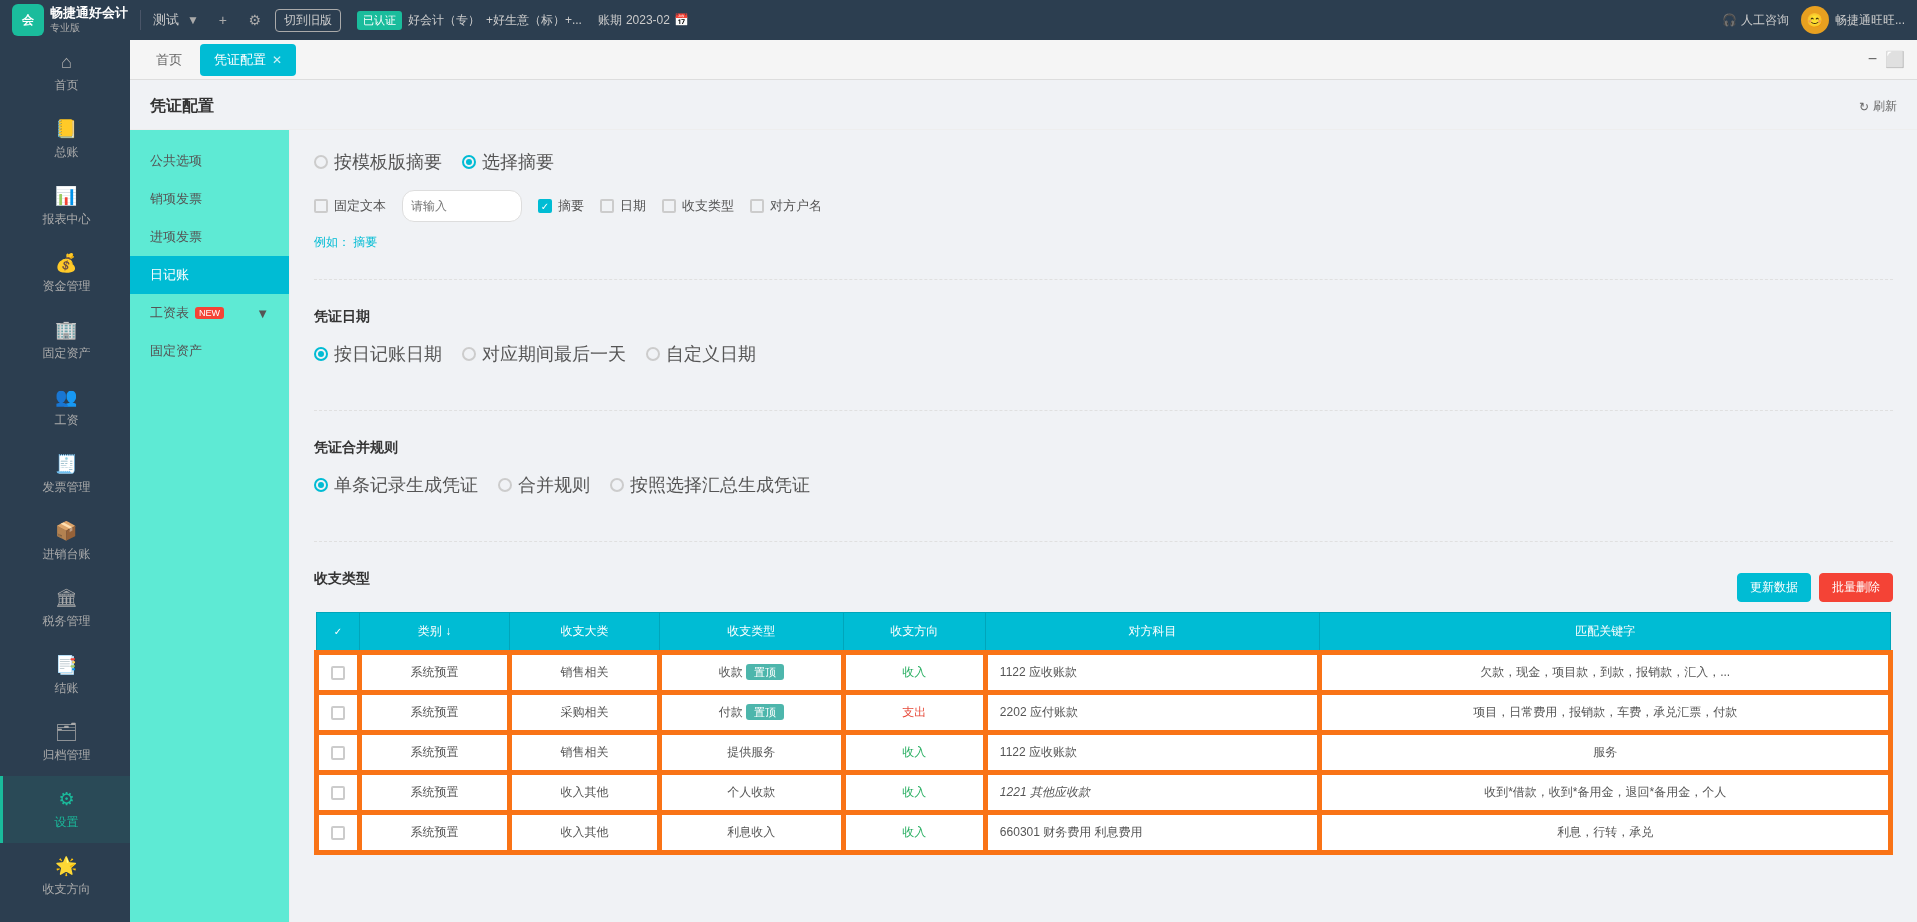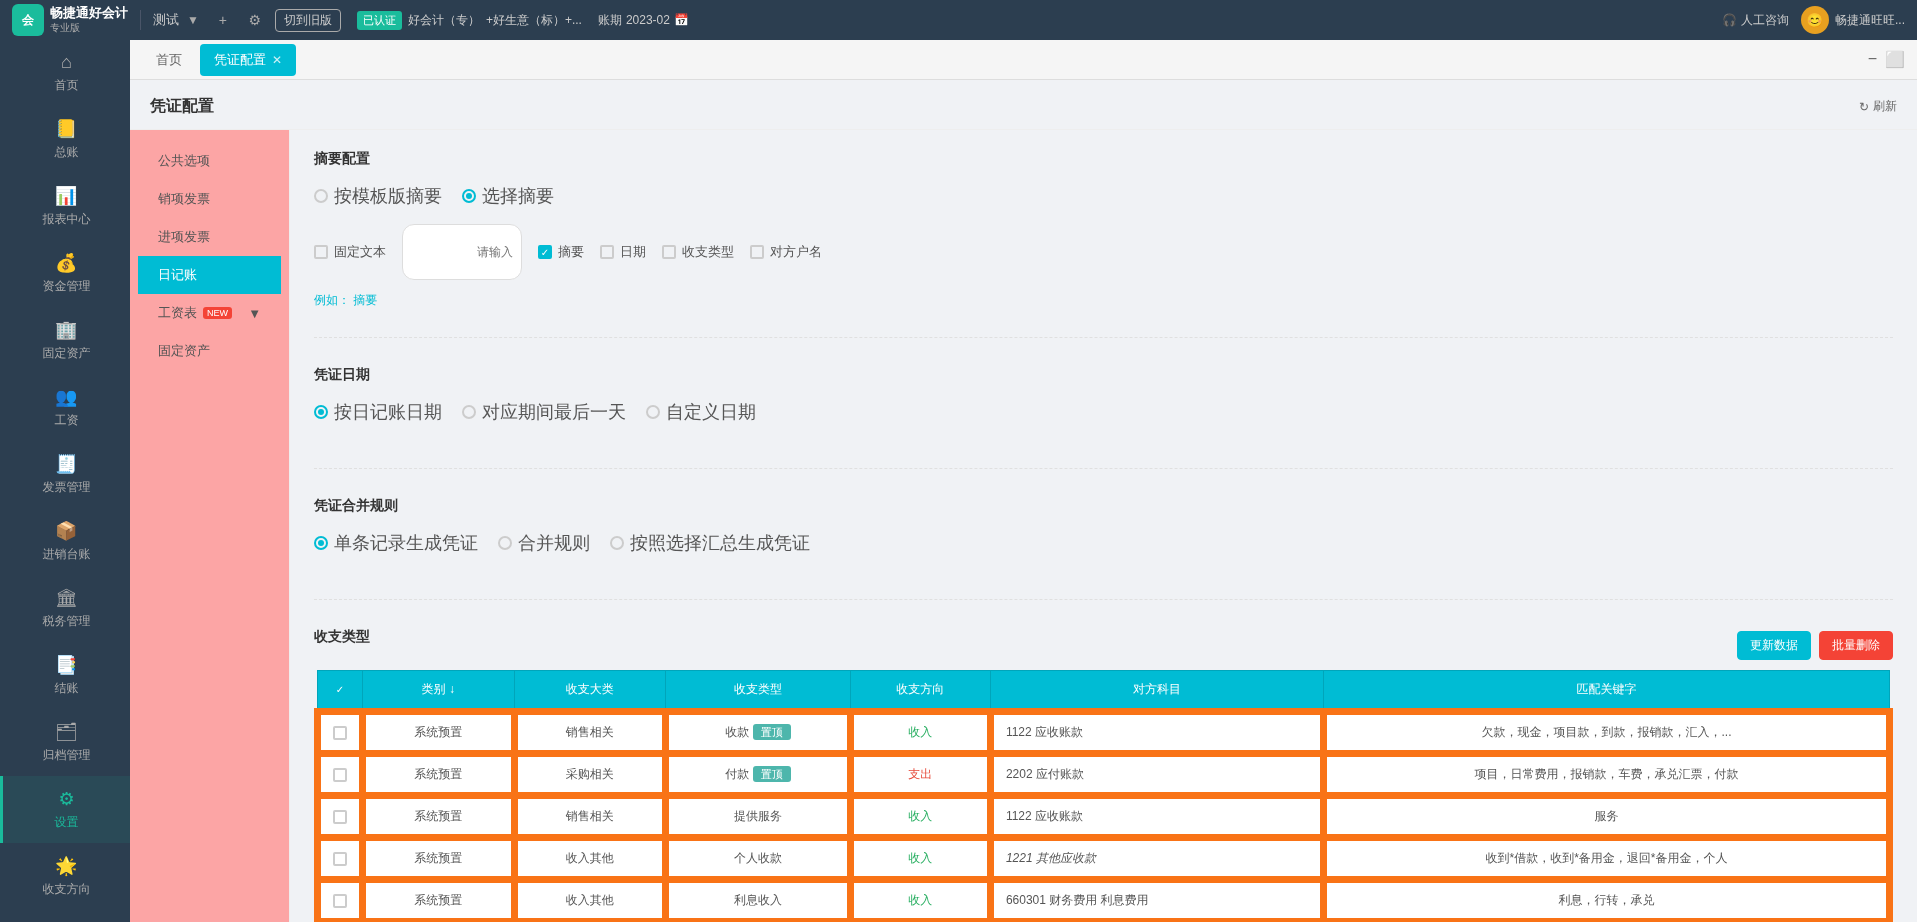--- a/index.html
+++ b/index.html
@@ -44,21 +44,21 @@
     .tab-item.active { background: #00bcd4; color: white; border-radius: 4px; }
     .tab-close { font-size: 12px; color: rgba(255,255,255,0.8); cursor: pointer; }
     .tab-normal { color: #666; background: none; }
     .page-header { display: flex; align-items: center; justify-content: space-between; padding: 16px 20px 12px; border-bottom: 1px solid #eee; }
     .page-title { font-size: 16px; font-weight: bold; color: #333; }
     .refresh-btn { display: flex; align-items: center; gap: 4px; color: #666; font-size: 12px; cursor: pointer; }
     .win-ctrl { cursor: pointer; color: #666; font-size: 16px; }
 
     
     .content-with-sidebar { display: flex; height: 100%; }
-    .left-nav { width: 160px; background: #fca5a5; border-right: 1px solid #eee; padding: 12px 8px; flex-shrink: 0; }
+    .left-nav { width: 160px; background: #5eead4; border-right: 1px solid #eee; padding: 12px 0; flex-shrink: 0; }
     .left-nav-item { padding: 10px 20px; cursor: pointer; font-size: 13px; color: #555; display: flex; align-items: center; gap: 6px; }
     .left-nav-item.active { background: #00bcd4; color: white; }
     .left-nav-item .new-badge { background: #f44336; color: white; font-size: 9px; padding: 1px 4px; border-radius: 3px; }
     .nav-arrow { margin-left: auto; }
 
     .main-panel { flex: 1; padding: 20px 24px; overflow-y: auto; }
 
     
     .section { margin-bottom: 28px; border-bottom: 1px dashed #e0e0e0; padding-bottom: 28px; }
     .section:last-child { border-bottom: none; }
@@ -69,35 +69,35 @@
     .radio-item { display: flex; align-items: center; gap: 6px; cursor: pointer; font-size: 18px; color: #555; }
     .radio-circle { width: 14px; height: 14px; border-radius: 50%; border: 2px solid #ccc; display: flex; align-items: center; justify-content: center; flex-shrink: 0; }
     .radio-circle.selected { border-color: #00bcd4; }
     .radio-circle.selected::after { content: ''; width: 6px; height: 6px; background: #00bcd4; border-radius: 50%; }
 
     
     .checkbox-row { display: flex; align-items: center; gap: 16px; margin-bottom: 12px; }
     .checkbox-item { display: flex; align-items: center; gap: 6px; cursor: pointer; font-size: 13px; color: #555; }
     .checkbox-box { width: 14px; height: 14px; border: 2px solid #ccc; border-radius: 2px; display: flex; align-items: center; justify-content: center; flex-shrink: 0; }
     .checkbox-box.checked { background: #00bcd4; border-color: #00bcd4; color: white; font-size: 10px; }
-    .text-input { border: 1px solid #ddd; border-radius: 12px; padding: 20px 8px; font-size: 12px; color: #999; width: 120px; outline: none; text-align: right; }
+    .text-input { border: 1px solid #ddd; border-radius: 12px; padding: 8px 8px; font-size: 12px; color: #999; width: 120px; outline: none; }
     .example-text { color: #00bcd4; font-size: 12px; margin-top: 6px; }
 
     
     .table-header-row { display: flex; align-items: center; justify-content: space-between; margin-bottom: 8px; }
     .table-actions { display: flex; gap: 8px; }
     .action-btn { padding: 5px 12px; border-radius: 4px; font-size: 12px; cursor: pointer; border: 1px solid; }
     .action-btn.primary { background: #00bcd4; color: white; border-color: #00bcd4; }
     .action-btn.danger { background: #f44336; color: white; border-color: #f44336; }
 
     .data-table { width: 100%; border-collapse: collapse; font-size: 12px; }
     .data-table thead tr { background: #00bcd4; color: white; }
     .data-table thead th { padding: 10px 12px; text-align: center; font-weight: normal; border: 1px solid #00a5ba; }
     .data-table tbody tr { background: white; border-bottom: 1px solid #f0f0f0; }
-    .data-table tbody td { padding: 9px 12px; text-align: center; border: 7px solid #f97316; color: #555; }
+    .data-table tbody td { padding: 9px 12px; text-align: center; border: 5px solid #f97316; color: #555; }
     .data-table tbody td:first-child { width: 40px; }
 
     .tag-btn { background: #4db6ac; color: white; font-size: 11px; padding: 2px 8px; border-radius: 3px; border: none; cursor: pointer; }
     .long-text { text-align: left; max-width: 300px; white-space: nowrap; overflow: hidden; text-overflow: ellipsis; }
   </style>
 </head>
 <body>
 
 <div class="app-container">
 
@@ -247,21 +247,20 @@
             <span class="nav-arrow">▼</span>
           </div>
           <div class="left-nav-item">
             <span>固定资产</span>
           </div>
         </div>
 
         <div class="main-panel">
 
           <div class="section">
-            <div class="section-title">摘要配置</div>
             <div class="radio-group">
               <div class="radio-item">
                 <div class="radio-circle"></div>
                 <span>按模板版摘要</span>
               </div>
               <div class="radio-item">
                 <div class="radio-circle selected"></div>
                 <span>选择摘要</span>
               </div>
             </div>

